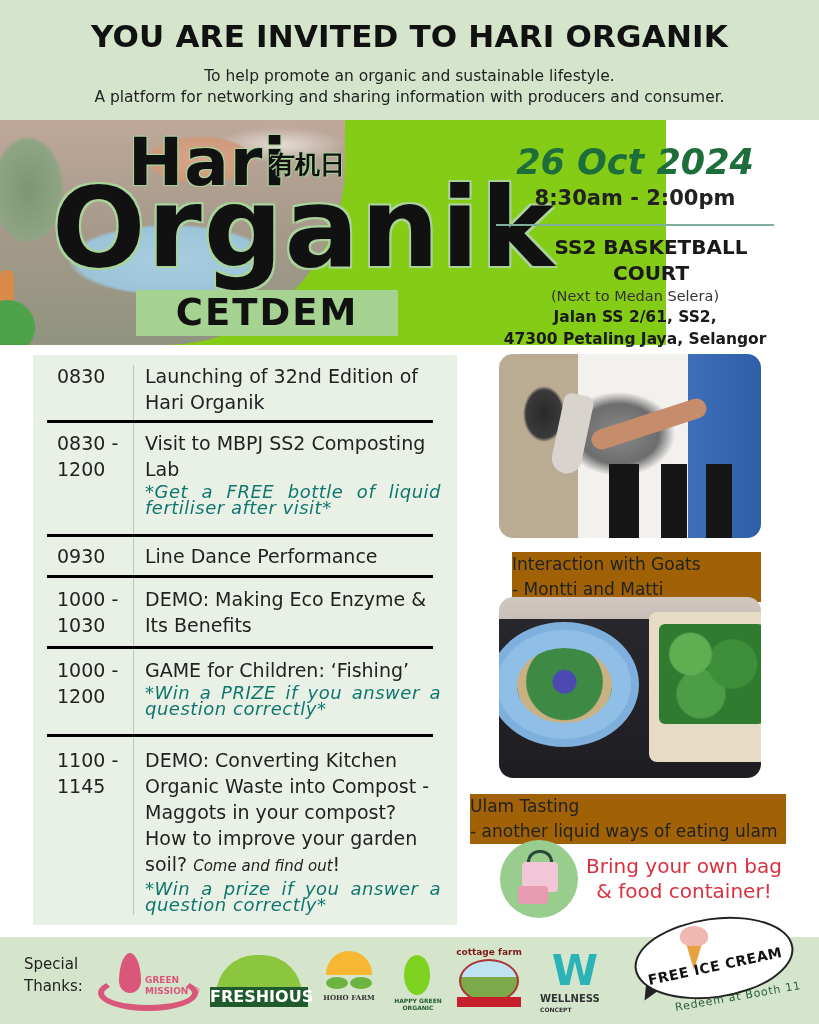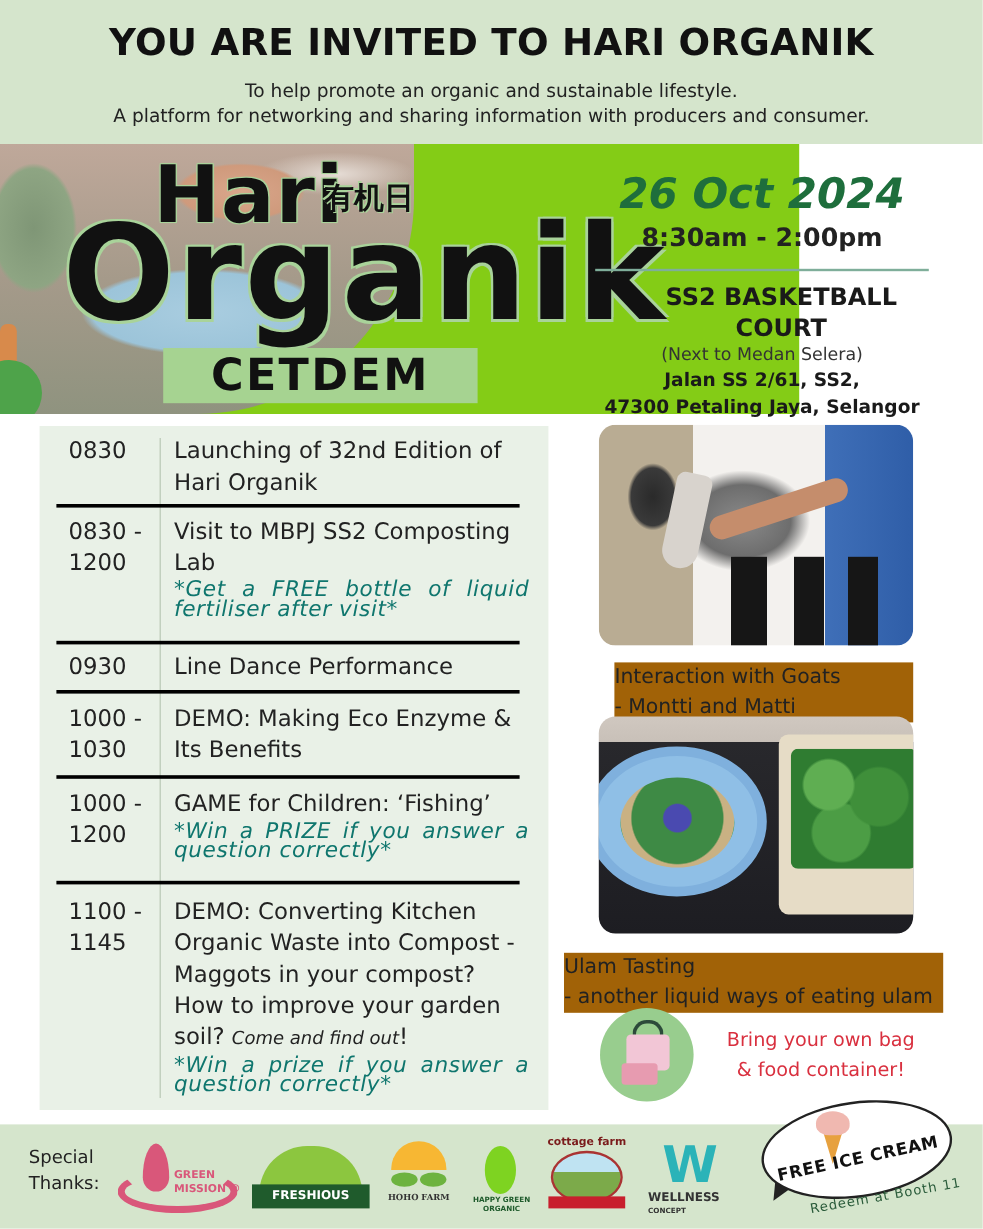--- a/index.html
+++ b/index.html
@@ -175,21 +175,21 @@
   .byo-handle {
     position: absolute; left: 27px; top: 10px; width: 26px; height: 18px;
     border: 3px solid #2c4a3a; border-bottom: none; border-radius: 12px 12px 0 0;
   }
   .byo-container {
     position: absolute; left: 18px; top: 46px; width: 30px; height: 18px;
     background: #e79bb0; border-radius: 3px;
   }
   .byo-text {
     position: absolute; left: 84px; top: 14px; width: 200px; text-align: center;
-    font-family: "DejaVu Sans", sans-serif; font-size: 16px; line-height: 25px; color: #d9303f;
+    font-family: "DejaVu Sans", sans-serif; font-size: 20px; line-height: 25px; color: #d9303f;
   }
 
   
   .footer {
     position: absolute; left: 0; top: 937px; width: 819px; height: 87px; background: #d5e5cc;
   }
   .thanks-label {
     position: absolute; left: 24px; top: 16px;
     font-family: "DejaVu Sans", sans-serif; font-size: 15px; line-height: 22px; color: #222;
   }
@@ -208,21 +208,21 @@
     font-size: 9px; line-height: 11px; color: #d9577a; font-weight: bold;
   }
   .sp-freshious { left: 210px; width: 98px; }
   .fr-badge {
     position: absolute; left: 6px; top: 10px; width: 86px; height: 50px;
     background: #8cc63f; border-radius: 40px 40px 6px 6px;
   }
   .fr-ribbon {
     position: absolute; left: 0; top: 42px; width: 98px; height: 20px;
     background: #1f5b2c; color: #fff; text-align: center;
-    font-family: "DejaVu Sans", sans-serif; font-size: 10px; font-weight: bold; line-height: 20px;
+    font-family: "DejaVu Sans", sans-serif; font-size: 16px; font-weight: bold; line-height: 20px;
   }
   .sp-hoho { left: 320px; width: 58px; }
   .hh-sun {
     position: absolute; left: 6px; top: 6px; width: 46px; height: 24px;
     background: #f7b733; border-radius: 46px 46px 0 0;
   }
   .hh-leaf-l { position: absolute; left: 6px; top: 32px; width: 22px; height: 12px; background: #6db33f; border-radius: 50%; }
   .hh-leaf-r { position: absolute; left: 30px; top: 32px; width: 22px; height: 12px; background: #6db33f; border-radius: 50%; }
   .hh-text {
     position: absolute; left: 0; top: 48px; width: 58px; text-align: center;

